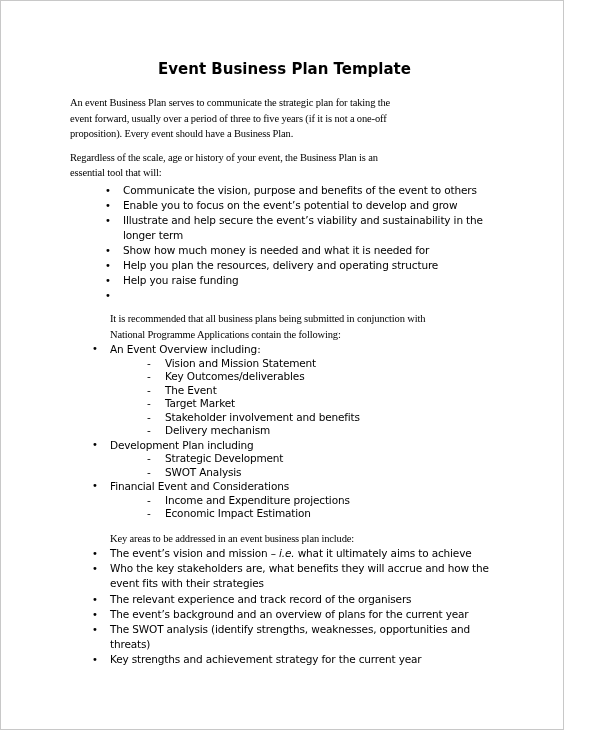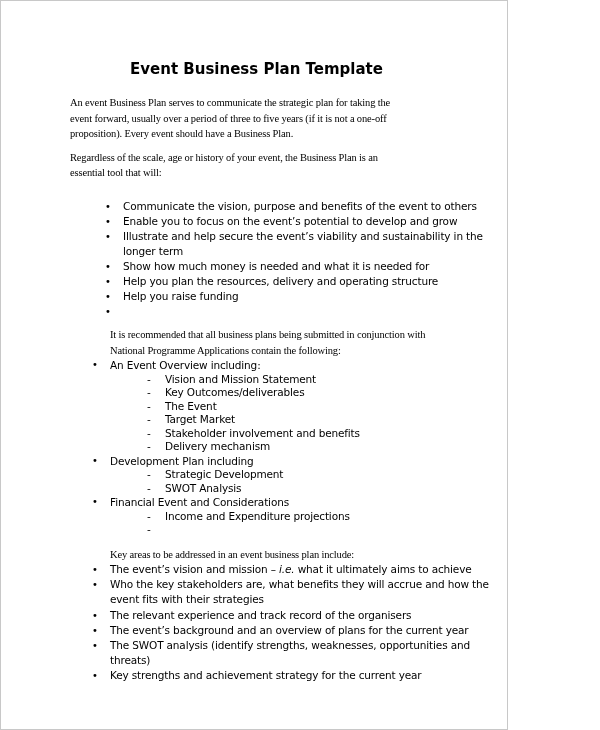--- a/index.html
+++ b/index.html
@@ -2,21 +2,21 @@
 <html><head>
 <meta charset="utf-8">
 <style>
   html, body {
     margin: 0;
     padding: 0;
     background: #ffffff;
   }
   .page {
     position: relative;
-    width: 508px;
+    width: 564px;
     height: 730px;
     box-sizing: border-box;
     background: #ffffff;
     border: 1px solid #c8c8c8;
     padding: 58px 64px 0 69px;
     font-family: "DejaVu Sans", "Liberation Sans", sans-serif;
     font-size: 10.5px;
     letter-spacing: -0.15px;
     color: #000000;
     overflow: hidden;
@@ -30,21 +30,21 @@
     letter-spacing: 0;
     white-space: pre;
   }
   p.para {
     margin: 0 0 8px 0;
     line-height: 15.5px;
     white-space: pre;
     font-family: Liberation Serif, serif;
   }
   p.para.tight {
-    margin-bottom: 18px;
+    margin-bottom: 2px;
   }
   p.para.no-gap {
     margin-bottom: 0;
     margin-left: 40px;
   }
   .list {
     margin: 0;
   }
   .list-a {
     margin-bottom: 8px;
@@ -179,20 +179,21 @@
     <div class="li main">
       <span class="marker bullet">•</span>
       <span class="txt">Financial Event and Considerations</span>
     </div>
     <div class="li sub">
       <span class="marker">-</span>
       <span class="txt">Income and Expenditure projections</span>
     </div>
     <div class="li sub">
       <span class="marker">-</span>
+      <span class="txt">Economic Impact Estimation</span>
     </div>
 
   </div>
 
   <p class="para no-gap">Key areas to be addressed in an event business plan include:</p>
 
   <div class="list key-list">
     <div class="li">
       <span class="marker bullet">•</span>
       <span class="txt"><span>The event’s vision and mission – </span><i>i.e.</i><span> what it ultimately aims to achieve</span></span>

